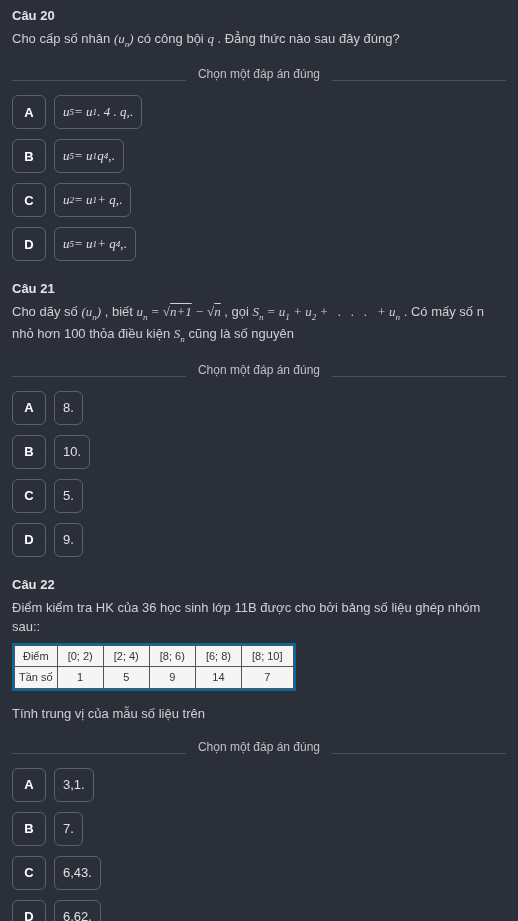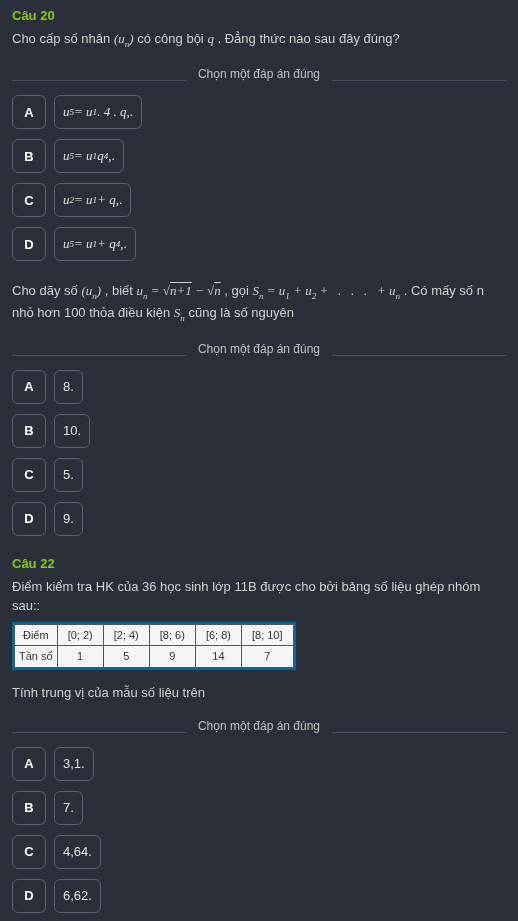--- a/index.html
+++ b/index.html
@@ -13,21 +13,21 @@
       font-family: Arial, sans-serif;
       font-size: 13px;
       width: 518px;
       padding: 8px 12px;
     }
     .question {
       margin-bottom: 20px;
     }
     .question-title {
       font-weight: bold;
-      color: #84cc16;
+      color: #e5e5e5;
       margin-bottom: 6px;
       font-size: 13px;
     }
     .question-text {
       color: #d0d0d0;
       margin-bottom: 16px;
       line-height: 1.5;
     }
     .divider-container {
       display: flex;
@@ -135,20 +135,21 @@
     <div class="option-letter">C</div>
     <div class="option-content">u<sub>2</sub> = u<sub>1</sub> + q<span style="font-style:normal">,.</span></div>
   </div>
   <div class="option">
     <div class="option-letter">D</div>
     <div class="option-content">u<sub>5</sub> = u<sub>1</sub> + q<sup>4</sup><span style="font-style:normal">,.</span></div>
   </div>
 </div>
 
 <div class="question">
+  <div class="question-title">Câu 21</div>
   <div class="question-text">
     <span>Cho dãy số </span>
     <span class="math">(u<sub>n</sub>)</span>
     <span> , biết </span>
     <span class="math">u<sub>n</sub> = <span style="font-style:normal">√</span><span class="sqrt">n+1</span> − <span style="font-style:normal">√</span><span class="sqrt">n</span></span>
     <span>, gọi </span>
     <span class="math">S<sub>n</sub> = u<sub>1</sub> + u<sub>2</sub> + &nbsp; . &nbsp; . &nbsp; . &nbsp; + u<sub>n</sub></span>
     <span> . Có mấy số n nhỏ hơn 100 thỏa điều kiện    </span>
     <span class="math">S<sub>n</sub></span>
     <span> cũng là số nguyên</span>
@@ -212,19 +213,19 @@
   <div class="option">
     <div class="option-letter">A</div>
     <div class="option-content option-content-plain">3,1.</div>
   </div>
   <div class="option">
     <div class="option-letter">B</div>
     <div class="option-content option-content-plain">7.</div>
   </div>
   <div class="option">
     <div class="option-letter">C</div>
-    <div class="option-content option-content-plain">4,64.</div>
+    <div class="option-content option-content-plain">6,43.</div>
   </div>
   <div class="option">
     <div class="option-letter">D</div>
     <div class="option-content option-content-plain">6,62.</div>
   </div>
 </div>
 
 </body></html>

